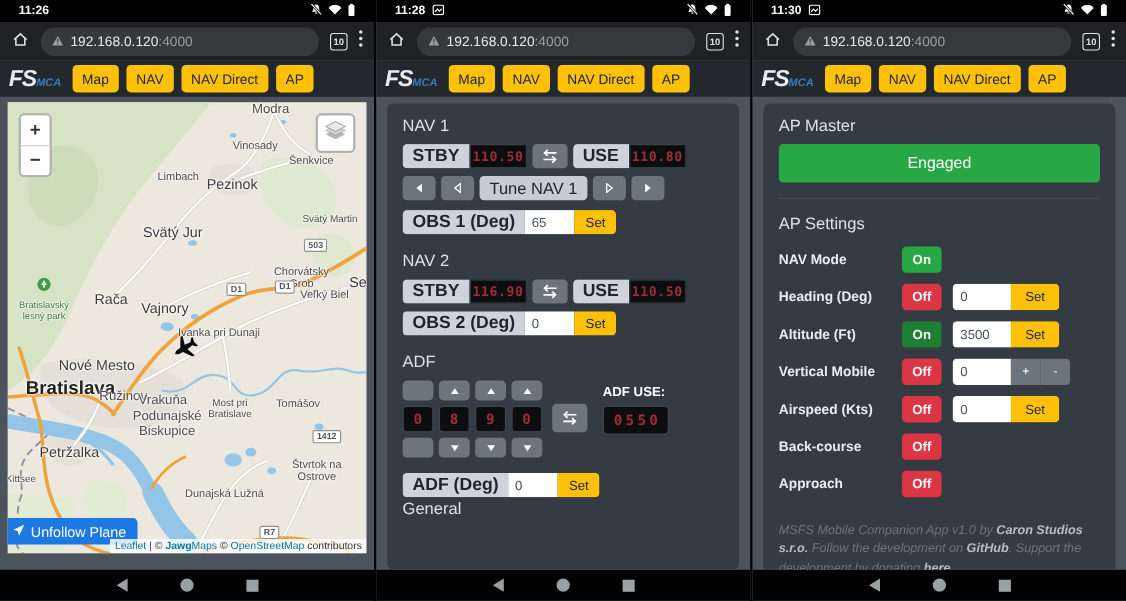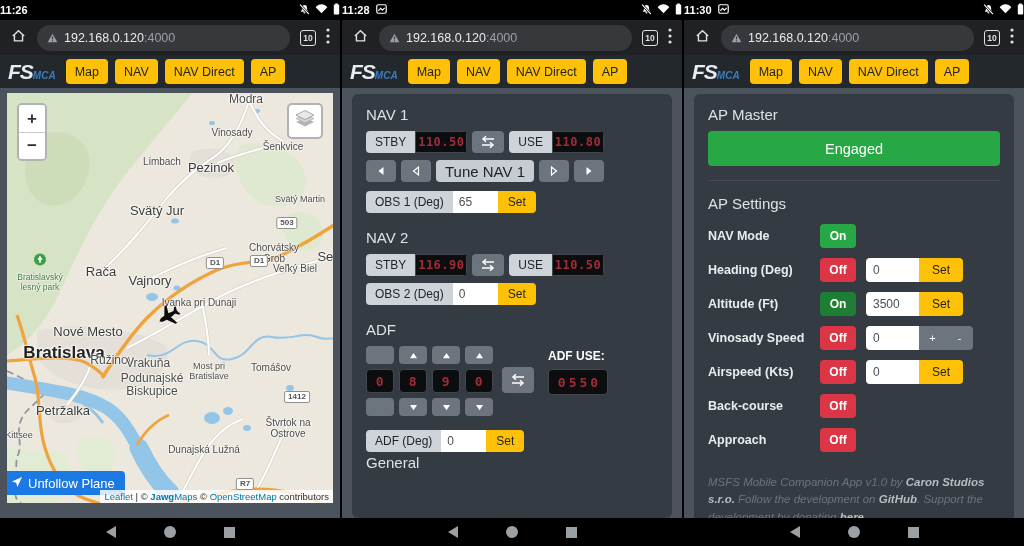--- a/index.html
+++ b/index.html
@@ -2,21 +2,21 @@
 <html><head>
 <meta charset="utf-8">
 <style>
   * { margin:0; padding:0; box-sizing:border-box; }
   html,body { width:1024px; height:546px; }
   body { background:#000; font-family:"Liberation Sans",sans-serif; overflow:hidden; }
   .screens { display:flex; width:100%; height:100%; gap:2px; }
   .panel { flex:1; display:flex; flex-direction:column; min-width:0; overflow:hidden; background:#4b545c; }
 
   
-  .statusbar { height:20px; background:#000; color:#fff; display:flex; align-items:center; padding:0 0; font-size:11px; font-weight:bold; gap:6px; flex:none; }
+  .statusbar { height:20px; background:#000; color:#fff; display:flex; align-items:center; padding:0 17px; font-size:11px; font-weight:bold; gap:6px; flex:none; }
   .sb-right { margin-left:auto; display:flex; gap:5px; align-items:center; }
   .urlbar { height:35px; background:#202124; display:flex; align-items:center; padding:0 10px; gap:10px; flex:none; }
   .url-pill { flex:1; height:26px; background:#36383c; border-radius:13px; display:flex; align-items:center; padding:0 10px; gap:6px; min-width:0; overflow:hidden; }
   .url-text { font-size:12.5px; color:#e8eaed; white-space:nowrap; }
   .url-port { color:#9aa0a6; }
   .tabbox { width:16px; height:16px; border:1.6px solid #dfe1e5; border-radius:3px; color:#dfe1e5; font-size:8.5px; font-weight:bold; display:flex; align-items:center; justify-content:center; flex:none;text-align:right; }
   .appheader { height:33px; background:#23282d; display:flex; align-items:center; padding:0 8px; gap:7px; flex:none; }
   .logo { font-style:italic; font-weight:bold; display:flex; align-items:baseline; margin-right:3px; }
   .logo-fs { color:#e9edf1; font-size:21px; letter-spacing:-1px; }
   .logo-mca { color:#3e7cc1; font-size:10px; }
@@ -45,21 +45,21 @@
 
   
   .card { background:#343b42; border-radius:6px; margin:6px 10px; padding:12px 14px; }
   .card.fill { height:calc(100% - 6px); }
   h2.sect { font-size:15px; color:#dde2e6; font-weight:400; margin:0 0 8px; }
   .sect-gap { margin-top:16px; }
   .row { display:flex; align-items:center; gap:5px; margin-bottom:7px; }
   .row.tune { margin-bottom:9px; }
   .row.obs { margin-bottom:2px; }
   .group { display:flex; align-items:stretch; height:22px; border-radius:4px; overflow:hidden; }
-  .glabel { background:#ced3d9; color:#212529; font-size:12px; display:flex; align-items:center; padding:0 9px; white-space:nowrap; }
+  .glabel { background:#ced3d9; color:#212529; font-size:16px; display:flex; align-items:center; padding:0 9px; white-space:nowrap;font-weight:bold; }
   .gdisplay { background:#0c0d0f; color:#a32b38; font-family:"DejaVu Sans Mono",monospace; font-weight:bold; font-size:12px; display:flex; align-items:center; justify-content:center; width:52px; border:1px solid #41474d; letter-spacing:.5px; }
   .ginput { border:none; outline:none; width:45px; font-size:12px; padding:0 6px; font-family:inherit; color:#495057; background:#fff; }
   .gset { background:#ffc107; border:none; color:#212529; font-size:12px; padding:0 10px; font-family:inherit; }
   .btn { border:none; border-radius:4px; font-family:inherit; }
   .btn-gray { background:#6c757d; color:#fff; }
   .swapbtn { width:32px; height:22px; display:flex; align-items:center; justify-content:center; }
   .arrowbtn { width:30px; height:22px; display:flex; align-items:center; justify-content:center; }
   .tunebtn { background:#c6ccd2; color:#212529; font-size:15px; width:98px; height:22px; border-radius:4px; }
 
   .adf-main { display:flex; margin:0 0 14px; }
@@ -632,21 +632,21 @@
             </div>
             <div class="ap-row">
               <span class="ap-label">Altitude (Ft)</span>
               <button class="toggle" style="background: rgb(30, 126, 52);">On</button>
               <div class="ap-group">
                 <input class="ap-input" value="3500" style="">
                 <button class="ap-set">Set</button>
               </div>
             </div>
             <div class="ap-row">
-              <span class="ap-label">Vinosady Speed</span>
+              <span class="ap-label">Vertical Mobile</span>
               <button class="toggle" style="background: rgb(220, 53, 69);">Off</button>
               <div class="ap-group">
                 <input class="ap-input" value="0" style="">
                 <button class="ap-step">+</button>
                 <button class="ap-step">-</button>
               </div>
             </div>
             <div class="ap-row">
               <span class="ap-label">Airspeed (Kts)</span>
               <button class="toggle" style="background: rgb(220, 53, 69);">Off</button>

